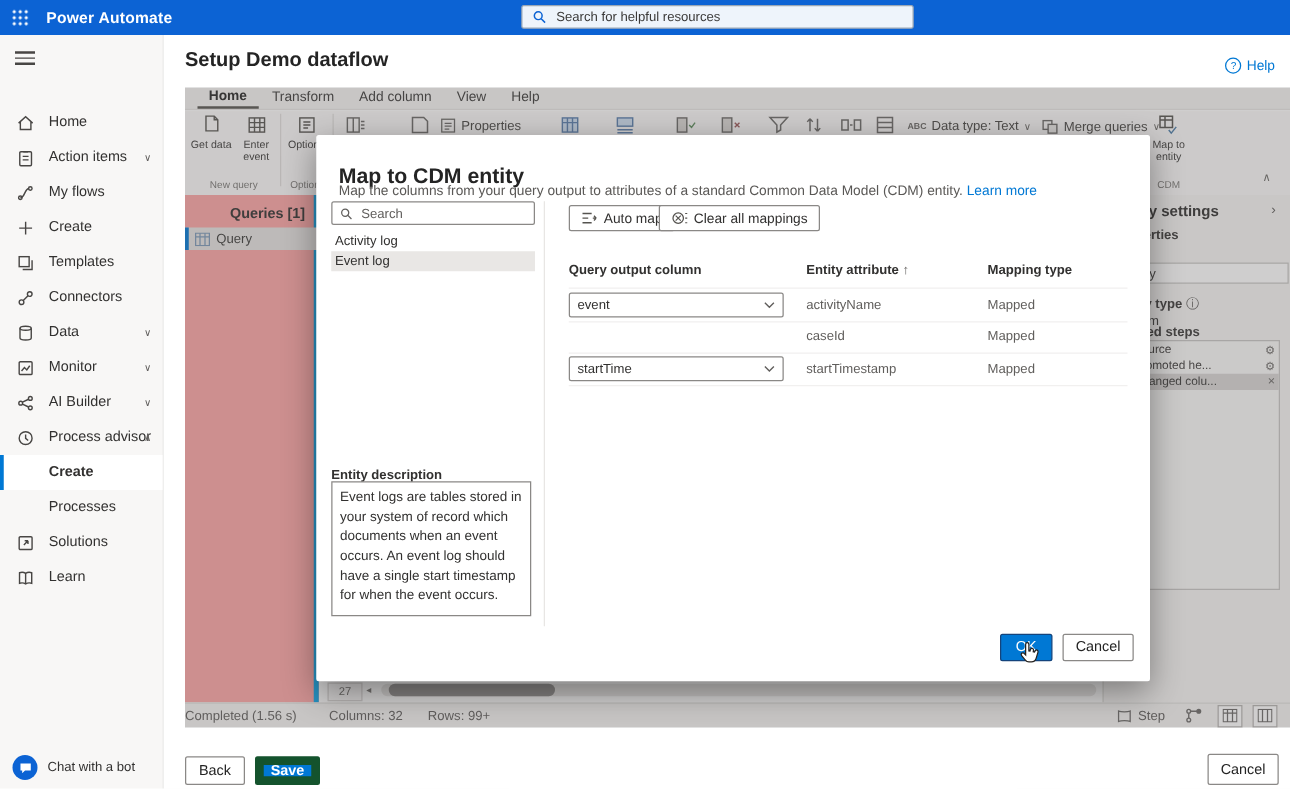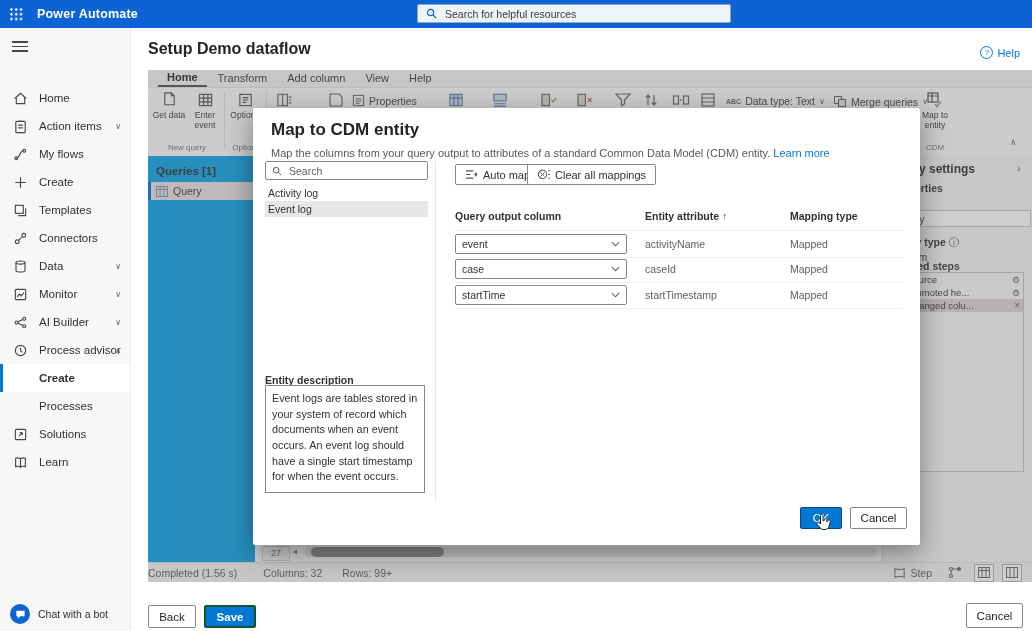--- a/index.html
+++ b/index.html
@@ -26,50 +26,50 @@
   .nav-selected .nlabel{font-weight:bold;margin-left:36px;}
   .chatrow{position:absolute;left:0;top:572px;width:130px;height:28px;display:flex;align-items:center;cursor:pointer;}
   .chatbubble{width:20px;height:20px;border-radius:50%;background:#0c63d4;margin-left:10px;display:flex;align-items:center;justify-content:center;flex:none;}
   .chatlabel{margin-left:8px;font-size:10.5px;color:#323130;}
   
   .pagetitle{left:148px;top:40px;font-size:16px;font-weight:bold;color:#242424;}
   .helplink{right:12px;top:46px;position:absolute;display:flex;align-items:center;gap:4px;color:#0078d4;font-size:11px;cursor:pointer;}
   .helpcircle{width:11px;height:11px;border:1px solid #0078d4;border-radius:50%;font-size:8px;display:flex;align-items:center;justify-content:center;}
   .btn{display:flex;align-items:center;justify-content:center;font-size:11.5px;box-sizing:border-box;cursor:pointer;border-radius:2px;}
   .btn-outline{background:#fff;border:1px solid #8a8886;color:#242424;}
-  .btn-primary{background:#0078d4;border:2px solid #14532d;color:#fff;}
+  .btn-primary{background:#0078d4;border:7px solid #14532d;color:#fff;}
   
   .editor{left:148px;top:70px;width:884px;height:512px;background:#fff;}
   .tabs{position:absolute;left:148px;top:70px;width:884px;height:18px;background:#f5f4f3;display:flex;align-items:center;gap:2px;padding-left:10px;box-sizing:border-box;border-bottom:1px solid #e8e6e4;}
   .tab{font-size:11px;color:#3b3a39;padding:1px 9px 2px;cursor:pointer;}
   .tab-active{font-weight:bold;color:#242424;border-bottom:2px solid #55534f;}
   .ribbon{position:absolute;left:148px;top:89px;width:884px;height:67px;background:#fbfaf9;}
   .rbtn{position:absolute;top:2px;width:34px;text-align:center;font-size:8.5px;color:#3b3a39;line-height:1.15;cursor:pointer;}
   .rbtn .ricon{display:flex;justify-content:center;margin-bottom:2px;}
   .rgroup{position:absolute;top:54px;font-size:8px;color:#7a7876;text-align:center;}
   .rdiv{position:absolute;top:2px;width:1px;height:58px;background:#e1dfdd;}
   .rinline{position:absolute;display:flex;align-items:center;gap:4px;font-size:10.5px;color:#474543;cursor:pointer;}
   .ric{position:absolute;top:3px;cursor:pointer;}
-  .queries{position:absolute;left:148px;top:156px;width:107px;height:406px;background:#0ea5e9;border-right:4px solid #0ea5e9;box-sizing:border-box;}
+  .queries{position:absolute;left:148px;top:156px;width:107px;height:406px;background:#fca5a5;border-right:4px solid #0ea5e9;box-sizing:border-box;padding-left:28px;}
   .qhead{font-size:11.5px;font-weight:bold;color:#323130;padding:9px 0 0 8px;}
   .qitem{position:absolute;left:0;top:26px;width:107px;height:18px;background:#e5e3e1;border-left:3px solid #0078d4;display:flex;align-items:center;gap:5px;box-sizing:border-box;cursor:pointer;}
   .qitem span{font-size:10.5px;color:#3b3a39;}
   .settings{position:absolute;left:882px;top:156px;width:150px;height:406px;background:#f6f5f4;border-left:1px solid #dddbd9;box-sizing:border-box;font-size:10.5px;color:#3b3a39;}
   .steps{position:absolute;left:8px;top:116px;width:133px;height:200px;background:#faf9f8;border:1px solid #c8c6c4;box-sizing:border-box;}
   .steprow{display:flex;align-items:center;height:13px;font-size:9.5px;color:#3b3a39;padding:0 3px;gap:3px;}
   .steprow .grow{flex:1;white-space:nowrap;overflow:hidden;}
   .step-selected{background:#d8d6d4;}
   .statusbar{position:absolute;left:148px;top:562px;width:884px;height:20px;background:#f5f4f3;border-top:1px solid #e1dfdd;display:flex;align-items:center;font-size:10.5px;color:#605e5c;box-sizing:border-box;}
   .rownum{position:absolute;left:262px;top:546px;width:26px;height:13px;border:1px solid #d8d6d4;background:#fbfafa;font-size:9px;color:#6b6967;text-align:center;line-height:13px;}
   .hscroll{position:absolute;left:305px;top:547px;width:572px;height:10px;background:#e9e7e5;border-radius:5px;}
   .hthumb{position:absolute;left:6px;top:0;width:133px;height:10px;background:#8f8d8b;border-radius:5px;}
   .dim{left:148px;top:70px;width:884px;height:512px;background:rgba(96,94,92,.30);z-index:6;pointer-events:none;}
   
   .dialog{left:253px;top:108px;width:667px;height:437px;background:#fff;box-shadow:0 8px 26px rgba(0,0,0,.38);z-index:10;border-radius:2px;}
-  .dlg-title{position:absolute;left:18px;top:12px;font-size:17px;font-weight:600;color:#242424;}
+  .dlg-title{position:absolute;left:18px;top:23px;font-size:17px;font-weight:600;color:#242424;}
   .dlg-sub{position:absolute;left:18px;top:39px;font-size:11px;color:#5a5856;}
   .dlg-sub a{color:#0078d4;text-decoration:none;cursor:pointer;}
   .dlg-search{position:absolute;left:12px;top:53px;width:163px;height:19px;border:1px solid #8a8886;border-radius:2px;display:flex;align-items:center;gap:5px;padding-left:6px;box-sizing:border-box;}
   .dlg-search input{border:none;outline:none;background:transparent;font-size:10.5px;font-family:inherit;width:130px;color:#323130;}
   .dlg-search input::placeholder{color:#605e5c;}
   .ent-item{position:absolute;left:12px;width:163px;height:15.5px;font-size:10.5px;color:#323130;display:flex;align-items:center;padding-left:3px;box-sizing:border-box;cursor:pointer;}
   .ent-selected{background:#e9e7e5;}
   .vline{position:absolute;left:182px;top:53px;width:1px;height:340px;background:#e8e6e4;}
   .mapbtn{position:absolute;top:56px;height:21px;border:1px solid #8a8886;border-radius:2px;background:#fff;display:flex;align-items:center;gap:5px;padding:0 9px;font-size:11px;color:#323130;cursor:pointer;box-sizing:border-box;}
   .thead{position:absolute;top:102px;font-size:10.5px;font-weight:bold;color:#323130;}
@@ -508,26 +508,20 @@
       <div class="combo">
         <span class="cv">event</span>
         <svg width="9" height="6" viewBox="0 0 10 6">
             <path d="M1 1l4 4 4-4" fill="none" stroke="#605e5c" stroke-width="1.2"></path>
           </svg>
       </div>
       <span class="tattr">activityName</span>
       <span class="tmap">Mapped</span>
     </div>
     <div class="trow" style="top:148px">
-      <div class="combo">
-        <span class="cv">case</span>
-        <svg width="9" height="6" viewBox="0 0 10 6">
-            <path d="M1 1l4 4 4-4" fill="none" stroke="#605e5c" stroke-width="1.2"></path>
-          </svg>
-      </div>
       <span class="tattr">caseId</span>
       <span class="tmap">Mapped</span>
     </div>
     <div class="trow" style="top:174px">
       <div class="combo">
         <span class="cv">startTime</span>
         <svg width="9" height="6" viewBox="0 0 10 6">
             <path d="M1 1l4 4 4-4" fill="none" stroke="#605e5c" stroke-width="1.2"></path>
           </svg>
       </div>

